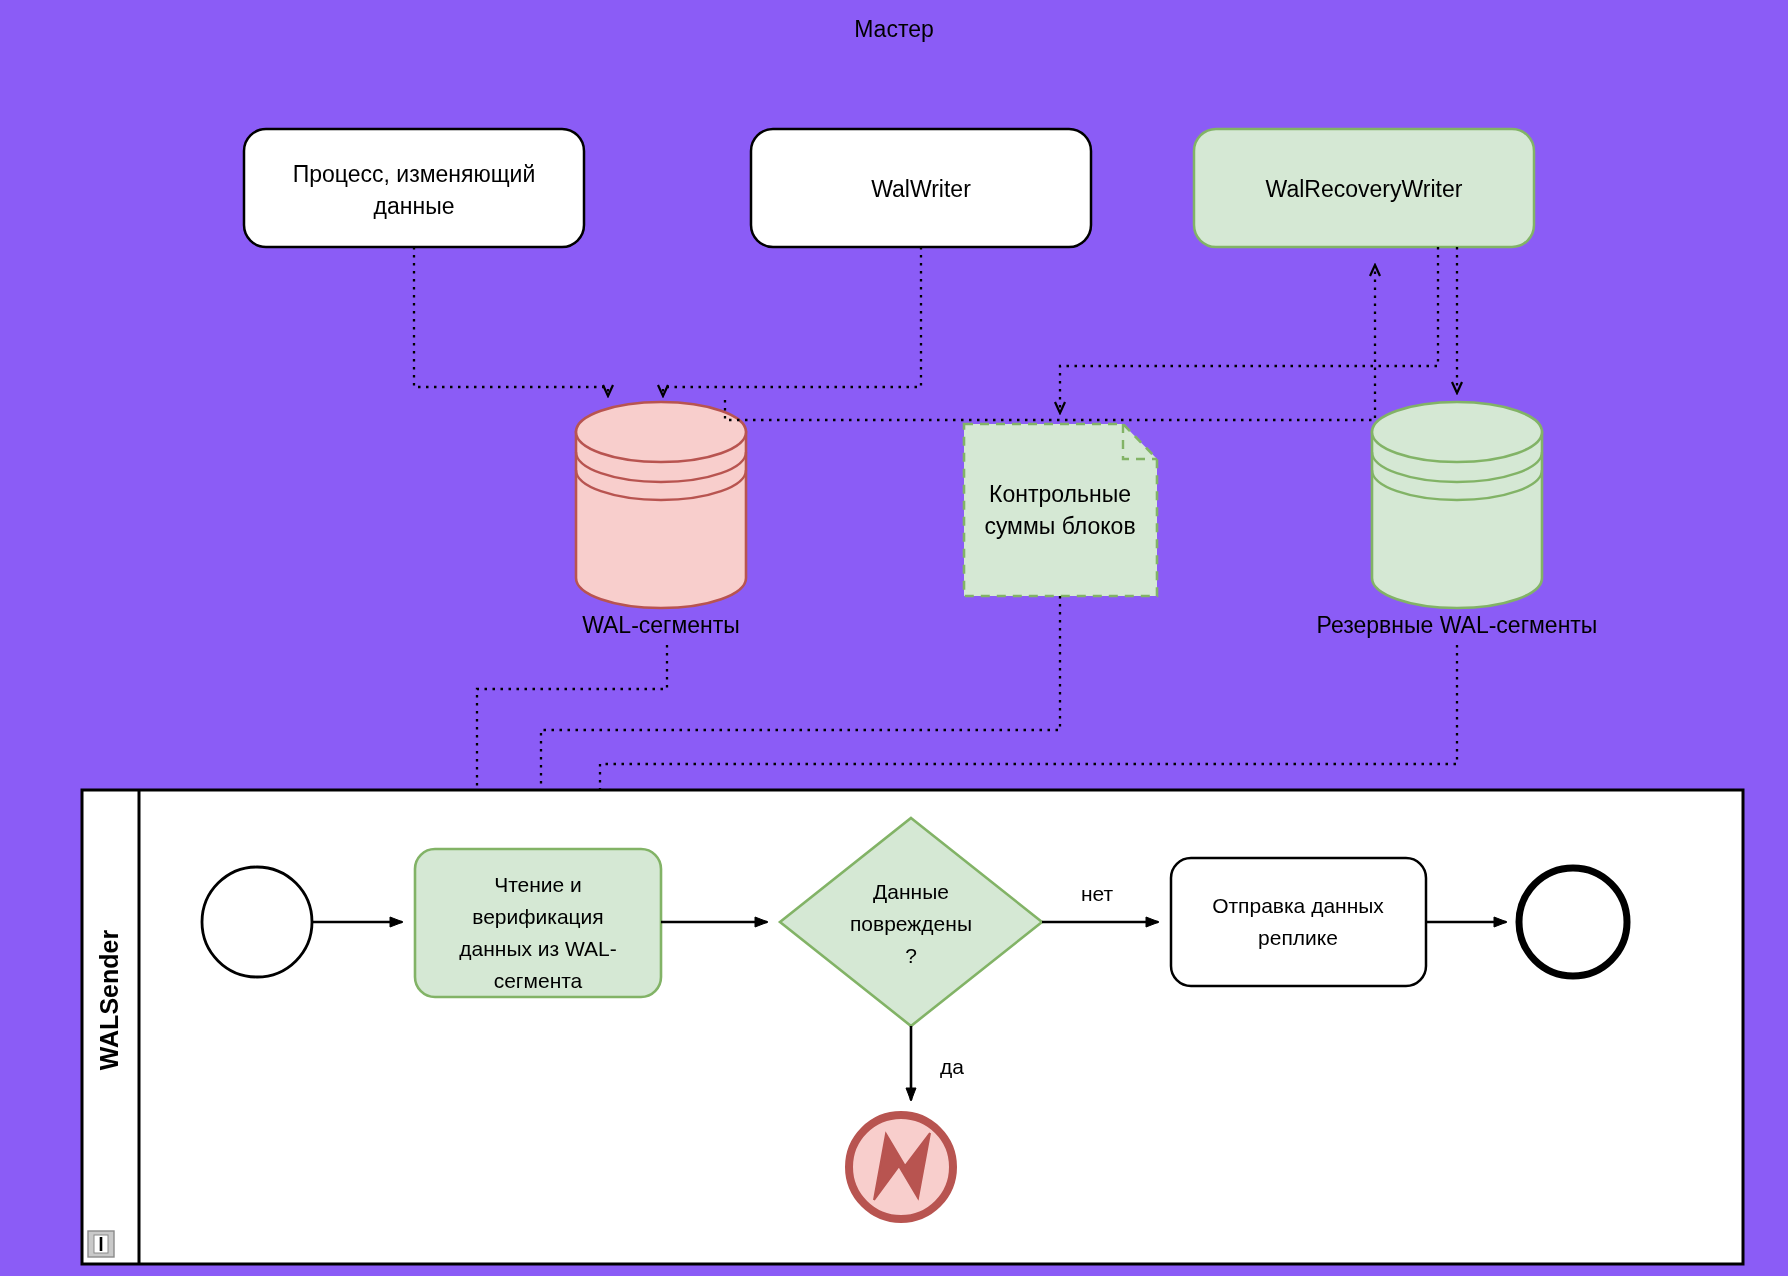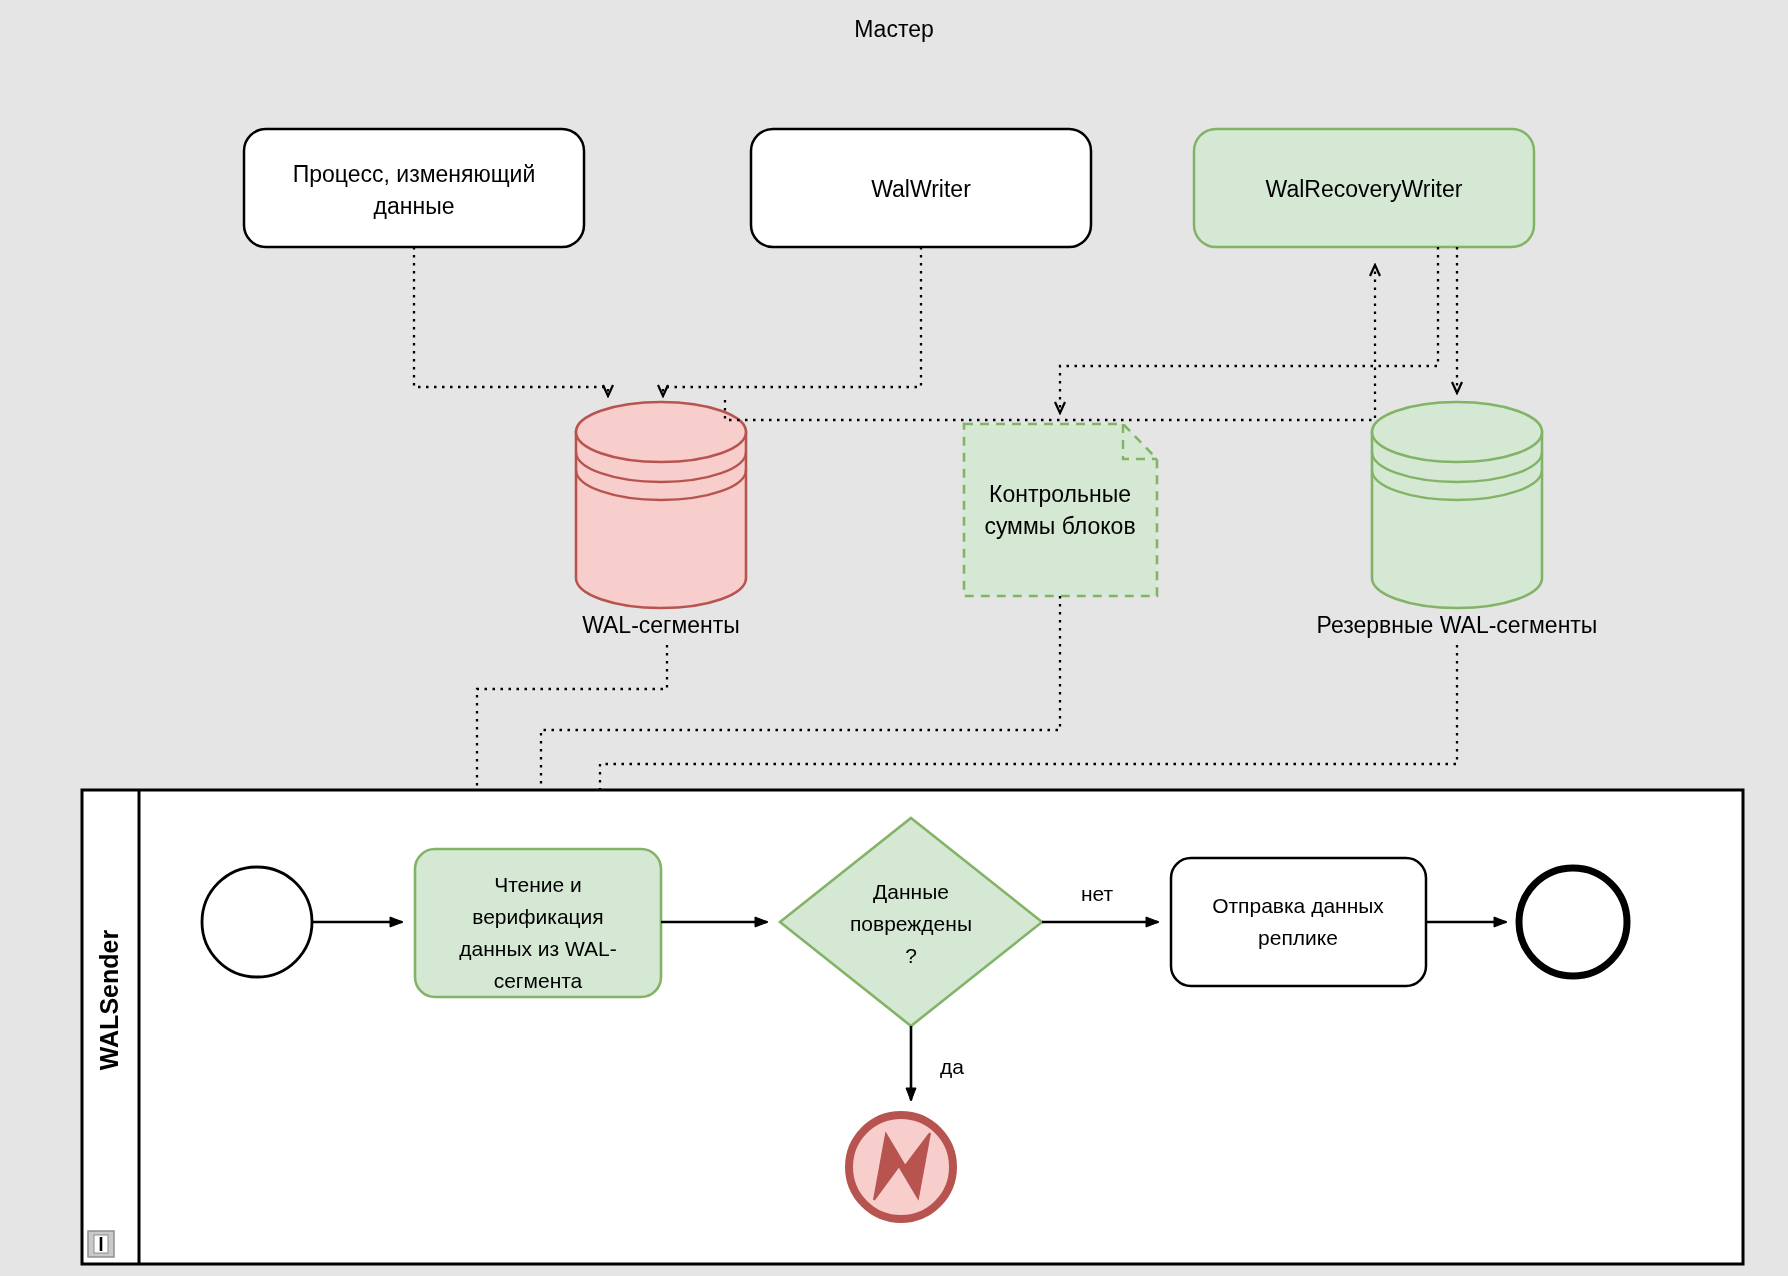--- a/index.html
+++ b/index.html
@@ -1,17 +1,17 @@
 <!DOCTYPE html>
 <html><head>
 <meta charset="utf-8">
 <style>
   html,body{margin:0;padding:0;background:#ffffff;}
   body{width:1788px;height:1276px;font-family:"Liberation Sans",sans-serif;overflow:hidden;}
-  #stage{position:relative;width:1788px;height:1276px;background:#e5e5e5;}
+  #stage{position:relative;width:1788px;height:1276px;background:#8b5cf6;}
   svg{position:absolute;top:0;left:0;width:1788px;height:1276px;}
   .lbl{font-family:"Liberation Sans",sans-serif;font-size:23px;fill:#000;}
   .lbl-sm{font-family:"Liberation Sans",sans-serif;font-size:21px;fill:#000;}
   .lbl-bold{font-family:"Liberation Sans",sans-serif;font-size:25px;font-weight:bold;fill:#000;}
   text{dominant-baseline:middle;}
 </style>
 </head>
 <body>
 
 <div id="stage">

